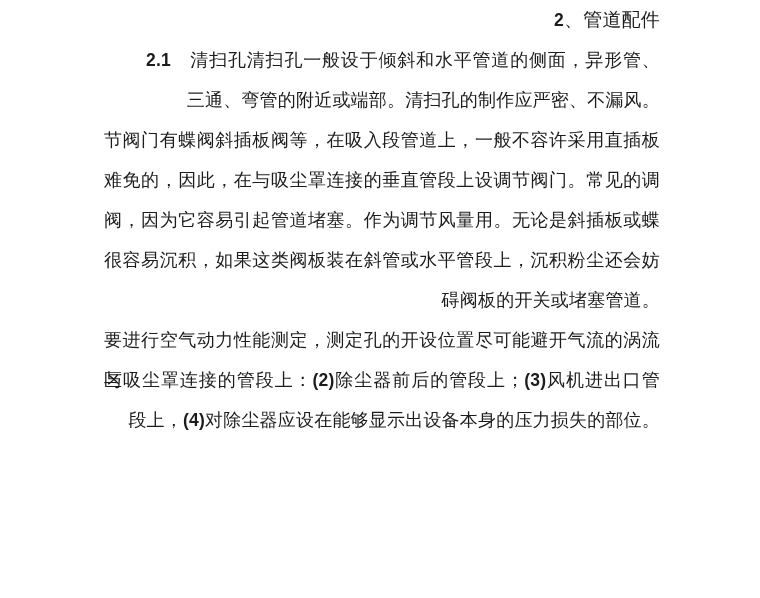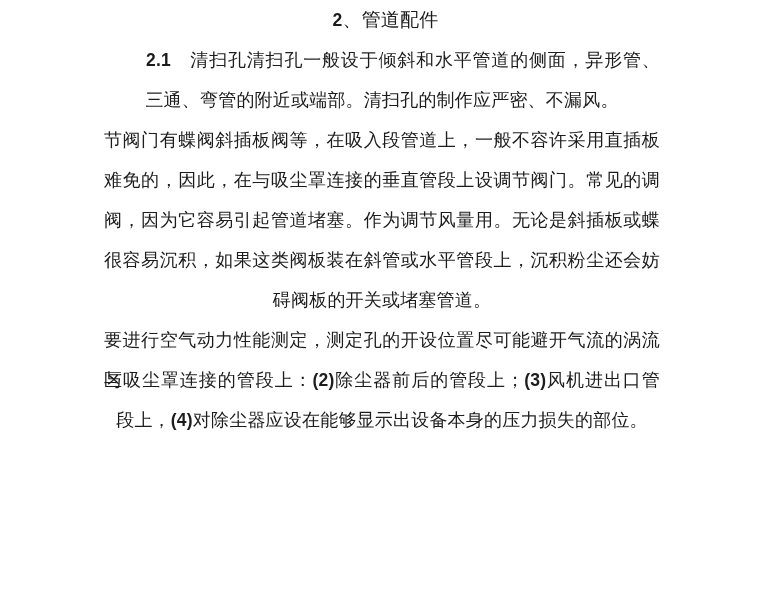--- a/index.html
+++ b/index.html
@@ -20,21 +20,21 @@
     left: 104px;
     top: 0px;
     width: 556px;
   }
   .line {
     height: 40px;
     line-height: 40px;
     font-size: 18px;
     color: #1c1c1c;
     letter-spacing: 0.2px;
-    text-align: center;
+    text-align: right;
   }
   .line.fill {
     text-align: justify;
     text-align-last: justify;
     -moz-text-align-last: justify;
     text-justify: inter-character;
   }
   .line.indent {
     padding-left: 42px;
     width: 514px;

